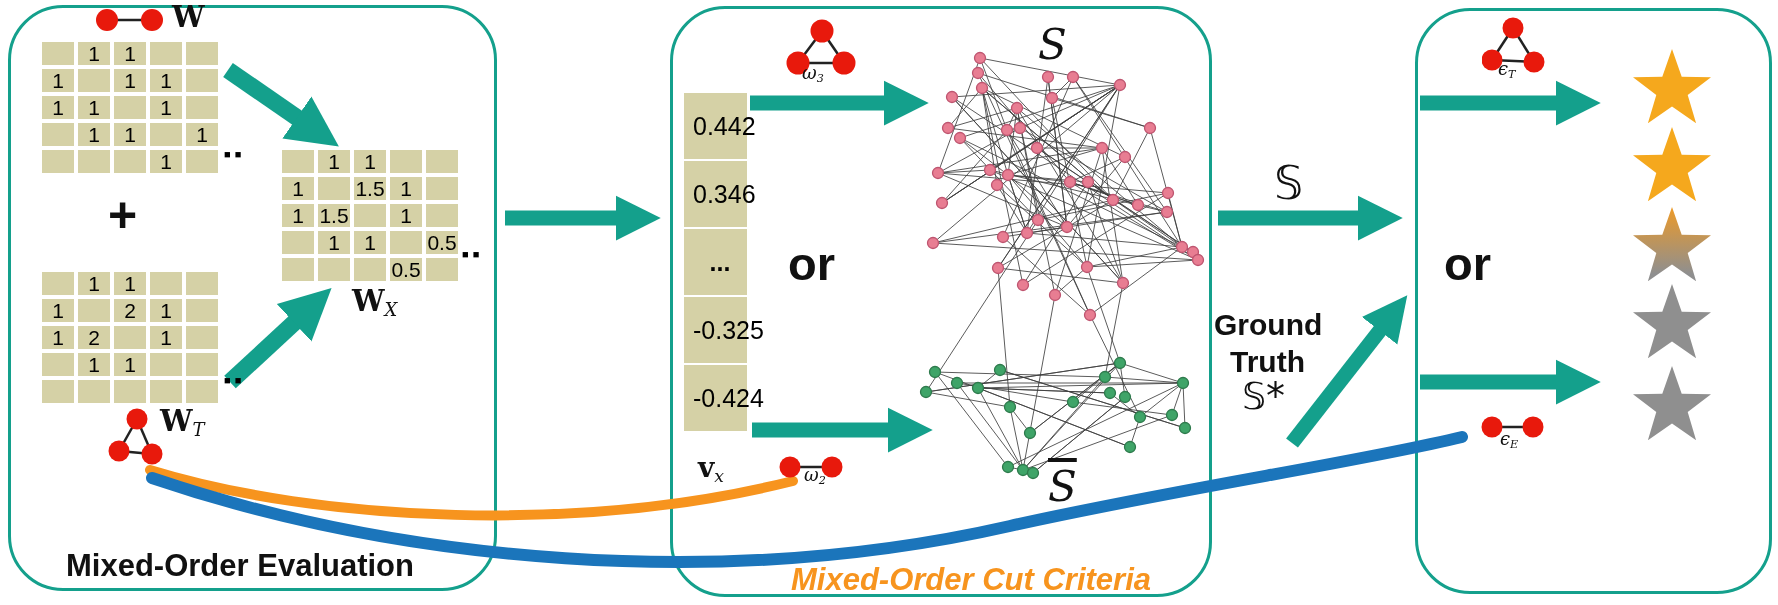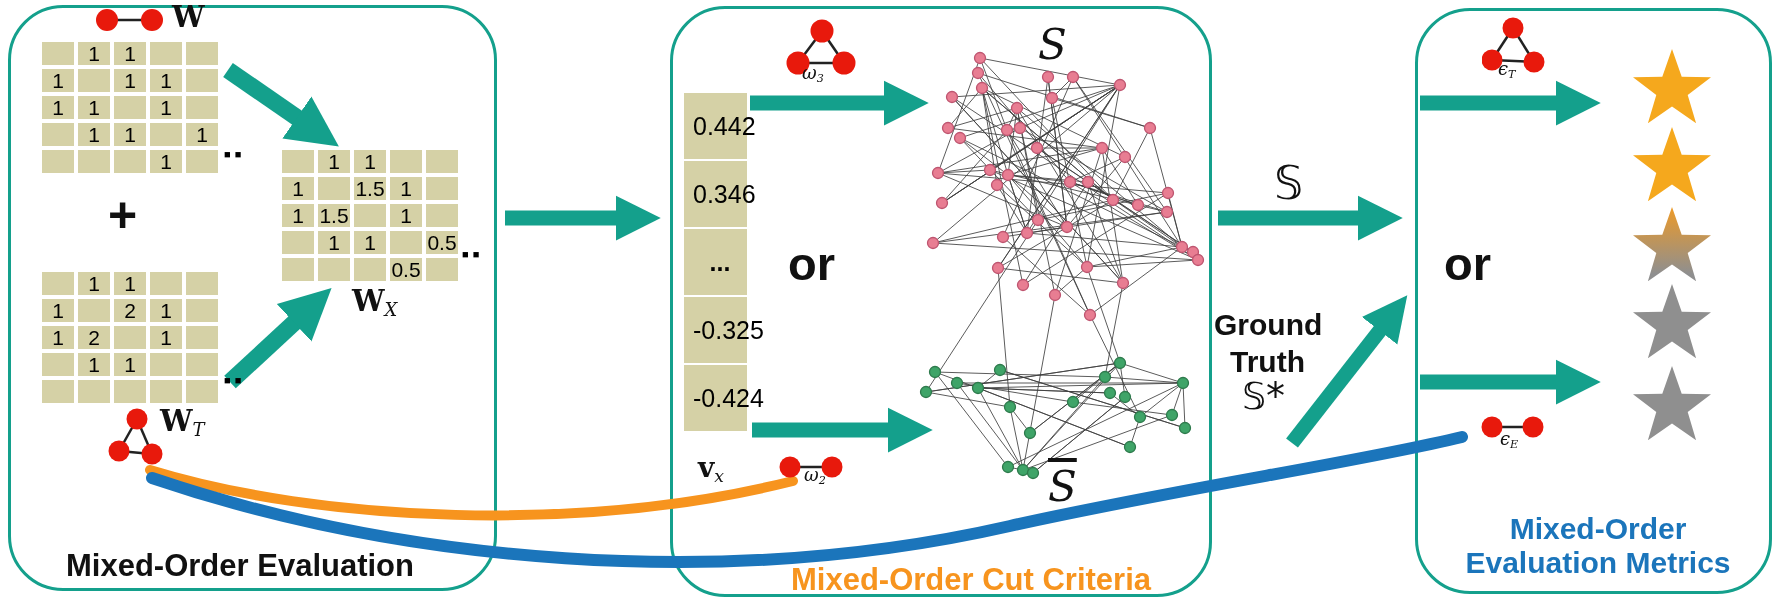--- a/index.html
+++ b/index.html
@@ -441,21 +441,21 @@
 
   <svg class="icon" style="left:776px;top:452px;" width="70" height="30">
     <line x1="14" y1="15" x2="56" y2="15" stroke="#222" stroke-width="2.5"></line>
     <circle cx="14" cy="15" r="10.5" fill="var(--red)"></circle>
     <circle cx="56" cy="15" r="10.5" fill="var(--red)"></circle>
   </svg>
   <div class="txt glabel" style="left:804px;top:464px;">
     <span>ω</span><span class="sub">2</span>
   </div>
 
-  <div class="txt title" style="left:756px;top:562px;width:430px;color:var(--orange);">Mixed-Order Cut Criteria</div>
+  <div class="txt title" style="left:756px;top:562px;width:430px;color:var(--orange);font-style:italic;">Mixed-Order Cut Criteria</div>
 
   <div class="txt setlabel" style="left:1274px;top:156px;">𝕊</div>
   <div class="txt gt" style="left:1214px;top:308px;">Ground</div>
   <div class="txt gt" style="left:1230px;top:345px;">Truth</div>
   <div class="txt setlabel" style="left:1242px;top:374px;font-size:38px;">𝕊*</div>
 
   <svg class="icon" style="left:1482px;top:14px;" width="66" height="62">
     <line x1="31" y1="14" x2="10" y2="46" stroke="#222" stroke-width="2.5"></line>
     <line x1="31" y1="14" x2="52" y2="48" stroke="#222" stroke-width="2.5"></line>
     <line x1="10" y1="46" x2="52" y2="48" stroke="#222" stroke-width="2.5"></line>
@@ -471,18 +471,14 @@
 
   <svg class="icon" style="left:1478px;top:412px;" width="70" height="30">
     <line x1="14" y1="15" x2="55" y2="15" stroke="#222" stroke-width="2.5"></line>
     <circle cx="14" cy="15" r="10.5" fill="var(--red)"></circle>
     <circle cx="55" cy="15" r="10.5" fill="var(--red)"></circle>
   </svg>
   <div class="txt glabel" style="left:1500px;top:428px;">
     <span>ϵ</span><span class="sub">E</span>
   </div>
 
-  <div class="txt title" style="left:1450px;top:512px;width:296px;color:var(--blue);font-size:30px;line-height:34px;">
-    <div>Mixed-Order</div>
-    <div>Evaluation Metrics</div>
-  </div>
 
 </div>
 
 </body></html>

